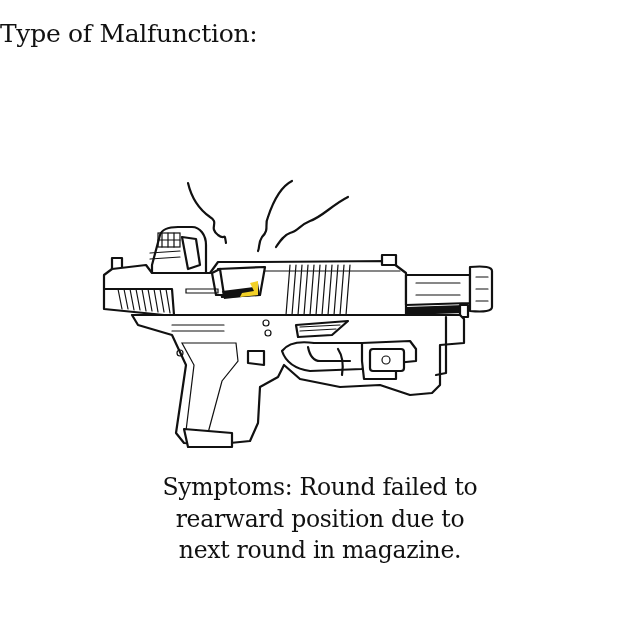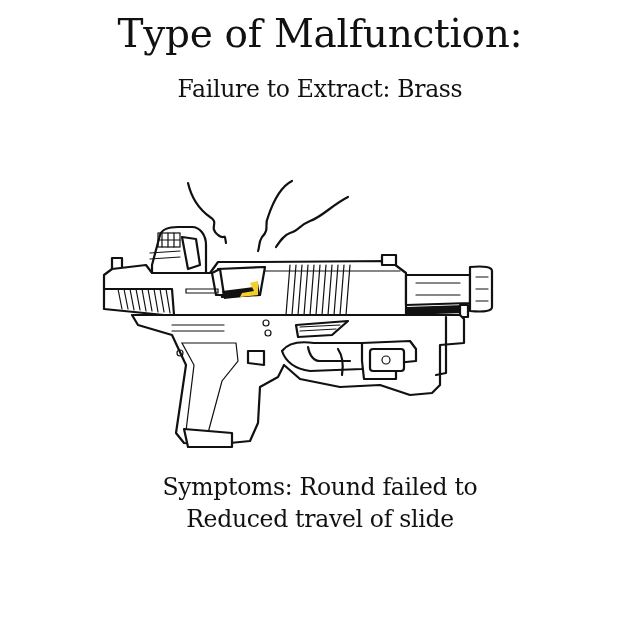--- a/index.html
+++ b/index.html
@@ -1,32 +1,31 @@
 <!DOCTYPE html>
 <html><head>
   <meta charset="utf-8">
   <style>
     html, body { margin: 0; padding: 0; background: #ffffff; }
     body { width: 640px; height: 640px; position: relative; overflow: hidden; font-family: "DejaVu Serif", serif; color: #111111; }
-    .title { position: absolute; top: 14px; left: 0; width: 640px; text-align: center; font-size: 39px; line-height: 40px; letter-spacing: -0.3px; }
+    .title { position: absolute; top: 14px; left: 0; width: 640px; font-size: 25px; line-height: 40px; letter-spacing: -0.3px; }
     .subtitle { position: absolute; top: 73px; left: 0; width: 640px; text-align: center; font-size: 23.5px; line-height: 32px; letter-spacing: -0.3px; }
     .subtitle div, .symptoms div { white-space: nowrap; }
     .illustration { position: absolute; left: 100px; top: 165px; width: 400px; height: 290px; }
     .symptoms { position: absolute; top: 472px; left: 0; width: 640px; text-align: center; font-size: 23.5px; line-height: 31.5px; letter-spacing: -0.3px; }
     svg .k { fill: none; stroke: #111; stroke-width: 2.2; stroke-linejoin: round; stroke-linecap: round; }
     svg .t { fill: none; stroke: #111; stroke-width: 1.2; stroke-linecap: round; }
     svg .w { fill: #fff; stroke: #111; stroke-width: 2.2; stroke-linejoin: round; }
   </style>
 </head>
 <body>
 
 <div class="title">Type of Malfunction:</div>
 
 <div class="subtitle">
-  <div>Failure to Extract: Brass</div>
 </div>
 
 <div class="illustration">
   <svg width="400" height="290" viewBox="0 0 400 290">
 
     <path class="k" d="M88 18 C92 35 100 45 110 52 C120 58 108 62 118 70 C126 76 124 66 126 78"></path>
     <path class="k" d="M192 16 C180 22 172 40 168 52 C164 60 170 64 162 72 C158 78 160 82 158 86"></path>
     <path class="k" d="M248 32 C232 40 222 52 210 56 C200 60 198 66 190 68 C184 70 180 76 176 82"></path>
 
     <path class="w" d="M52 100 L60 70 C62 64 70 62 78 62 L92 62 C100 62 106 70 106 80 L106 108 L52 110 Z"></path>
@@ -84,14 +83,15 @@
 
     <path class="w" d="M262 178 L310 176 L316 184 L316 196 L296 198 L296 214 L264 214 L262 196 Z"></path>
     <rect class="w" x="270" y="184" width="34" height="22" rx="3"></rect>
     <circle class="t" cx="286" cy="195" r="4"></circle>
     <path class="k" d="M346 152 L346 208 L336 210"></path>
   </svg>
 </div>
 
 <div class="symptoms">
   <div>Symptoms: Round failed to</div>
-  <div>Reduced travel of slide</div>
+  <div>rearward position due to</div>
+  <div>next round in magazine.</div>
 </div>
 
 </body></html>

